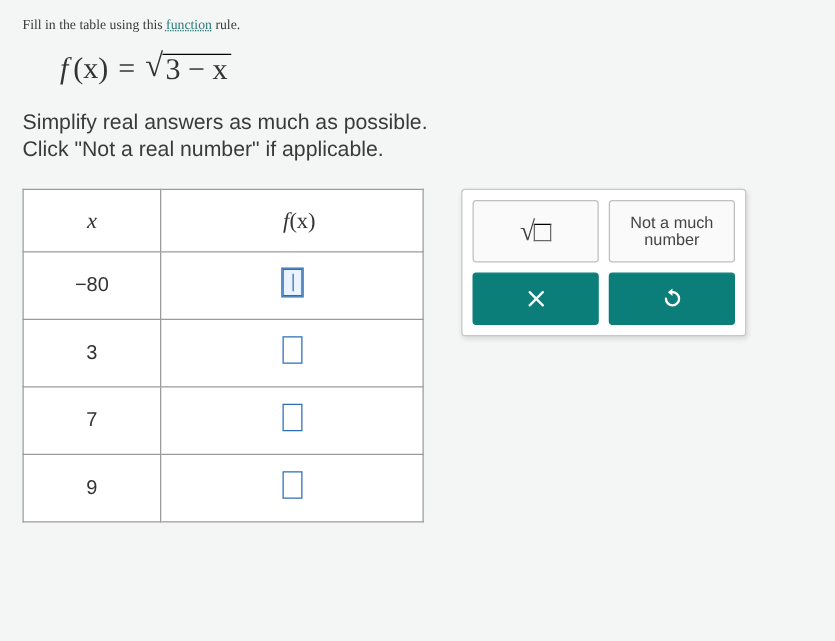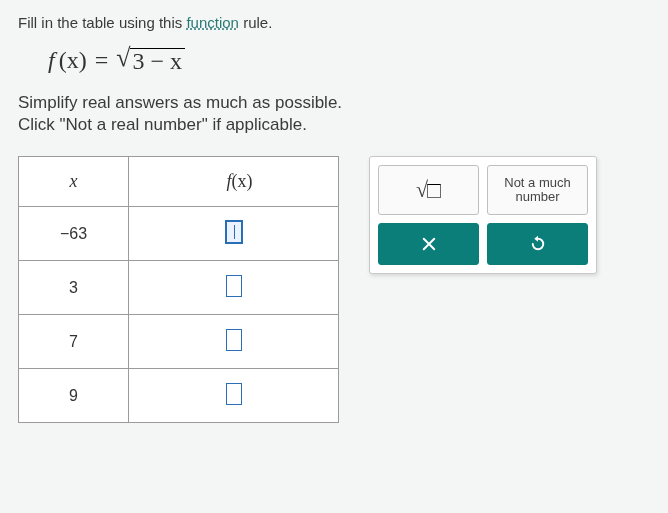--- a/index.html
+++ b/index.html
@@ -6,22 +6,23 @@
   body {
     margin: 0;
     padding: 14px 18px;
     font-family: Arial, Helvetica, sans-serif;
     background: #f4f6f5;
     color: #333;
     width: 668px;
     height: 513px;
   }
   .instruction {
-    font-size: 15px;
+    font-size: 11px;
     color: #3a3a3a;
+    font-family: Liberation Serif, serif;
   }
   .func-link {
     color: #2a7a78;
     text-decoration: underline dotted;
     cursor: pointer;
   }
   .formula {
     font-family: "Times New Roman", serif;
     font-style: italic;
     font-size: 24px;
@@ -159,21 +160,21 @@
     <thead>
       <tr>
         <th class="cx">x</th>
         <th class="cfx">
           <span>f</span><span style="font-style:normal">(x)</span>
         </th>
       </tr>
     </thead>
     <tbody>
       <tr>
-        <td>−63</td>
+        <td>−80</td>
         <td><span class="ans-box active"></span></td>
       </tr>
       <tr>
         <td>3</td>
         <td><span class="ans-box"></span></td>
       </tr>
       <tr>
         <td>7</td>
         <td><span class="ans-box"></span></td>
       </tr>

